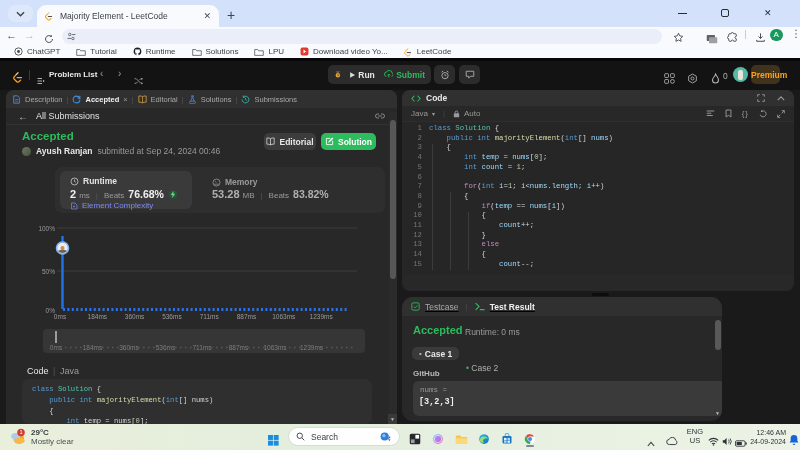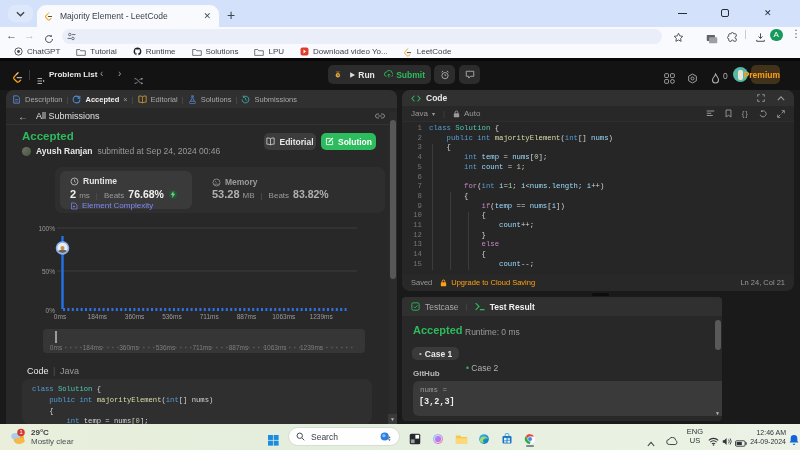--- a/index.html
+++ b/index.html
@@ -22,21 +22,21 @@
 #bookmarks { left:0; top:45px; width:800px; height:13px; background:#f8fafd; display:flex; align-items:center; font-size:8px; color:#3a3f45; padding-left:14px; }
 .bm { display:flex; align-items:center; margin-right:16px; }
 
 
 #page { left:0; top:58px; width:800px; height:366px; background:#1a1a1a; }
 #page .abs { position:absolute; }
 
 
 #lpanel { left:6px; top:32px; width:391px; height:334px; background:#282828; border-radius:8px 8px 0 0; overflow:hidden; }
 #rtop { left:402px; top:32px; width:392px; height:201px; background:#282828; border-radius:8px; overflow:hidden; }
-#rbot { left:402px; top:239px; width:320px; height:124px; background:#282828; border-radius:4px; overflow:hidden; }
+#rbot { left:402px; top:239px; width:320px; height:124px; background:#282828; border-radius:11px; overflow:hidden;text-decoration:underline; }
 
 #editor { height:153px; background:#262626; position:relative; font-family:"Liberation Mono", monospace; font-size:7.3px; line-height:9.7px; }
 #lnums { position:absolute; left:0; top:2px; width:20px; text-align:right; color:#767676; white-space:pre; }
 #codebody { position:absolute; left:27px; top:2px; color:#d4d4d4; white-space:pre; }
 .kb { color:#569cd6; } .kt { color:#4ec9b0; } .fy { color:#dcdcaa; } .vb { color:#9cdcfe; } .nm { color:#b5cea8; } .kp { color:#c586c0; }
 .lpsep { color:#555; margin:0 4px; font-size:7.5px; }
 
 
 #taskbar { left:0; top:424px; width:800px; height:26px; background:linear-gradient(90deg,#e9efdb 0%, #e4eedd 40%, #ecf3e6 100%); }
 </style>
@@ -218,21 +218,21 @@
   </div>
   <div class="abs" style="left:711px;top:12px;">
     <svg width="9" height="11" viewBox="0 0 12 14">
         <path d="M6 1C6 4 2 5.5 2 9a4 4 0 0 0 8 0c0-2-1-3.2-1.8-4.4C7.5 3.6 7 2.4 6 1z" fill="none" stroke="#b0b0b0" stroke-width="1.4"></path>
       </svg>
   </div>
   <div class="abs" style="left:723px;top:13px;font-size:8.5px;color:#b0b0b0;">0</div>
   <div class="abs" style="left:733px;top:9px;width:15px;height:15px;border-radius:50%;background:#57b8a5;overflow:hidden;">
     <div style="position:absolute;left:5px;top:3px;width:5px;height:10px;background:#e8e4da;border-radius:2px;"></div>
   </div>
-  <div class="abs" style="left:751px;top:7px;width:29px;height:19px;border-radius:5px;background:#40321b;display:flex;align-items:center;justify-content:flex-end;">
+  <div class="abs" style="left:751px;top:7px;width:29px;height:19px;border-radius:5px;background:#40321b;display:flex;align-items:center;justify-content:flex-start;">
     <span style="font-size:8.5px;font-weight:bold;color:#ffa116;">Premium</span>
   </div>
 
   <div class="abs" id="lpanel">
 
     <div style="height:18px;background:#303030;display:flex;align-items:center;font-size:7.5px;color:#a8a8a8;padding-left:6px;">
       <svg width="9" height="9" viewBox="0 0 16 16">
           <path d="M3 1.5h7l3 3v10H3z" fill="none" stroke="#5a8ddb" stroke-width="1.5"></path>
           <path d="M5.5 8h5M5.5 11h5" stroke="#5a8ddb" stroke-width="1.2"></path>
         </svg>
@@ -471,30 +471,20 @@
                 <span class="vb">count</span>++;
             }
             <span class="kp">else</span>
             {
                 <span class="vb">count</span>--;</div>
       <div style="position:absolute;left:30px;top:22px;width:1px;height:126px;background:#3c3c3c;"></div>
       <div style="position:absolute;left:48px;top:70px;width:1px;height:78px;background:#3c3c3c;"></div>
       <div style="position:absolute;left:66px;top:90px;width:1px;height:58px;background:#3c3c3c;"></div>
     </div>
 
-    <div style="height:15px;background:#282828;display:flex;align-items:center;padding:0 9px;font-size:7.5px;color:#9a9a9a;">
-      <span>Saved</span>
-      <svg width="7" height="8" viewBox="0 0 10 12" style="margin-left:8px;">
-          <rect x="1" y="5" width="8" height="6" rx="1" fill="#ffa116"></rect>
-          <path d="M3 5V3.5a2 2 0 0 1 4 0V5" stroke="#ffa116" stroke-width="1.4" fill="none"></path>
-        </svg>
-      <span style="margin-left:4px;color:#ffa116;">Upgrade to Cloud Saving</span>
-      <span style="flex:1;"></span>
-      <span>Ln 24, Col 21</span>
-    </div>
   </div>
   <div class="abs" style="left:592px;top:235px;width:17px;height:3px;border-radius:2px;background:#0d0d0d;"></div>
   <div class="abs" id="rbot">
 
     <div style="height:19px;background:#303030;display:flex;align-items:center;padding:0 9px;">
       <svg width="9" height="9" viewBox="0 0 16 16">
           <rect x="1.5" y="1.5" width="13" height="13" rx="2.5" fill="none" stroke="#2cbb5d" stroke-width="1.6"></rect>
           <path d="M5 8.2l2.2 2.2L11.5 6" stroke="#2cbb5d" stroke-width="1.6" fill="none"></path>
         </svg>
       <span style="margin-left:5px;font-size:8.5px;color:#a8a8a8;">Testcase</span>

